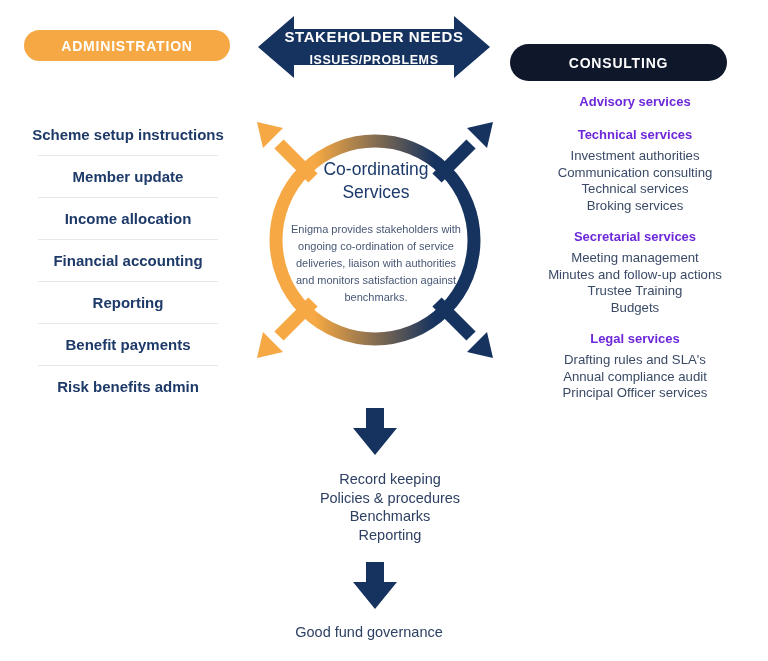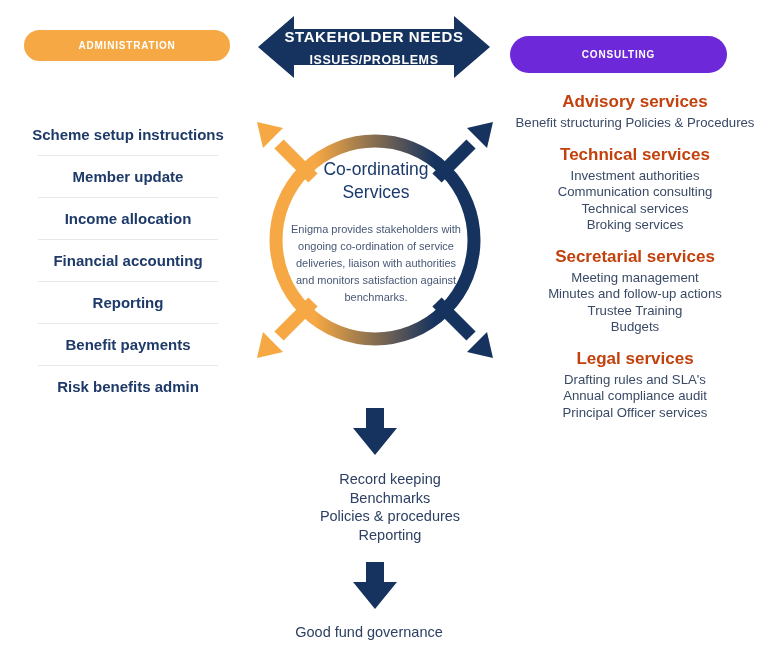--- a/index.html
+++ b/index.html
@@ -2,23 +2,23 @@
 <html><head>
 <meta charset="utf-8">
 <style>
   * { margin:0; padding:0; box-sizing:border-box; }
   html,body { background:#ffffff; }
   body { font-family:"Liberation Sans", sans-serif; }
   .canvas { position:relative; width:768px; height:661px; background:#ffffff; overflow:hidden; margin:0 auto; }
 
   
   .pill { position:absolute; display:flex; align-items:center; justify-content:center;
-          color:#ffffff; font-weight:bold; letter-spacing:0.8px; font-size:10px; }
+          color:#ffffff; font-weight:bold; letter-spacing:0.8px; font-size:14px; }
   .pill-orange { left:24px; top:30px; width:206px; height:31px; border-radius:16px; background:#F5A843; }
-  .pill-navy { left:510px; top:36px; width:217px; height:37px; border-radius:19px; background:#6d28d9; }
+  .pill-navy { left:510px; top:44px; width:217px; height:37px; border-radius:19px; background:#0f172a; }
 
   
   .stakeholder-arrow { position:absolute; left:258px; top:13px; width:232px; height:68px; }
   .stakeholder-arrow svg { position:absolute; left:0; top:0; }
   .arrow-text { position:absolute; left:0; top:0; width:100%; height:100%;
                 display:flex; flex-direction:column; align-items:center; justify-content:center;
                 color:#ffffff; font-weight:bold; text-align:center; }
   .arrow-line1 { font-size:15px; letter-spacing:0.6px; }
   .arrow-line2 { font-size:12.5px; letter-spacing:0.6px; margin-top:8px; }
 
@@ -30,21 +30,21 @@
 
   
   .hub-svg { position:absolute; left:247px; top:114px; }
   .hub-text { position:absolute; left:286px; top:158px; width:180px; text-align:center; }
   .hub-title { font-size:17.5px; font-weight:normal; color:#1B3A6B; line-height:23px; }
   .hub-desc { margin-top:17px; font-size:11px; color:#475775; line-height:17px; }
 
   
   .consulting-col { position:absolute; left:510px; top:92px; width:250px; text-align:center; }
   .consulting-group { margin-bottom:13px; }
-  .group-heading { font-size:17px; font-weight:bold; color:#c2410c; margin-bottom:3px; line-height:20px; }
+  .group-heading { font-size:13px; font-weight:bold; color:#6d28d9; margin-bottom:3px; line-height:20px; }
   .group-item { font-size:13.2px; color:#3A4A66; line-height:16.5px; }
 
   
   .down-arrow { position:absolute; left:353px; }
   .down-arrow-1 { top:408px; }
   .down-arrow-2 { top:562px; }
   .outcomes { position:absolute; left:290px; top:470px; width:200px; text-align:center;
               font-size:14.5px; color:#2E4063; line-height:18.5px; }
   .final-outcome { position:absolute; left:258px; top:624px; width:222px; text-align:center;
                    font-size:14.5px; color:#2E4063; }
@@ -110,21 +110,20 @@
     <div class="hub-title">
       <div>Co-ordinating</div>
       <div>Services</div>
     </div>
     <div class="hub-desc">Enigma provides stakeholders with ongoing co-ordination of service deliveries, liaison with authorities and monitors satisfaction against benchmarks.</div>
   </div>
 
   <div class="consulting-col">
     <div class="consulting-group">
       <div class="group-heading">Advisory services</div>
-      <div class="group-item">Benefit structuring Policies &amp; Procedures</div>
     </div>
     <div class="consulting-group">
       <div class="group-heading">Technical services</div>
       <div class="group-item">Investment authorities</div>
       <div class="group-item">Communication consulting</div>
       <div class="group-item">Technical services</div>
       <div class="group-item">Broking services</div>
     </div>
     <div class="consulting-group">
       <div class="group-heading">Secretarial services</div>
@@ -140,22 +139,22 @@
       <div class="group-item">Principal Officer services</div>
     </div>
   </div>
 
   <svg class="down-arrow down-arrow-1" width="44" height="47" viewBox="0 0 44 47">
     <polygon points="13,0 31,0 31,20 44,20 22,47 0,20 13,20" fill="#16335F"></polygon>
   </svg>
 
   <div class="outcomes">
     <div>Record keeping</div>
+    <div>Policies &amp; procedures</div>
     <div>Benchmarks</div>
-    <div>Policies &amp; procedures</div>
     <div>Reporting</div>
   </div>
 
   <svg class="down-arrow down-arrow-2" width="44" height="47" viewBox="0 0 44 47">
     <polygon points="13,0 31,0 31,20 44,20 22,47 0,20 13,20" fill="#16335F"></polygon>
   </svg>
 
   <div class="final-outcome">Good fund governance</div>
 
 </div>

